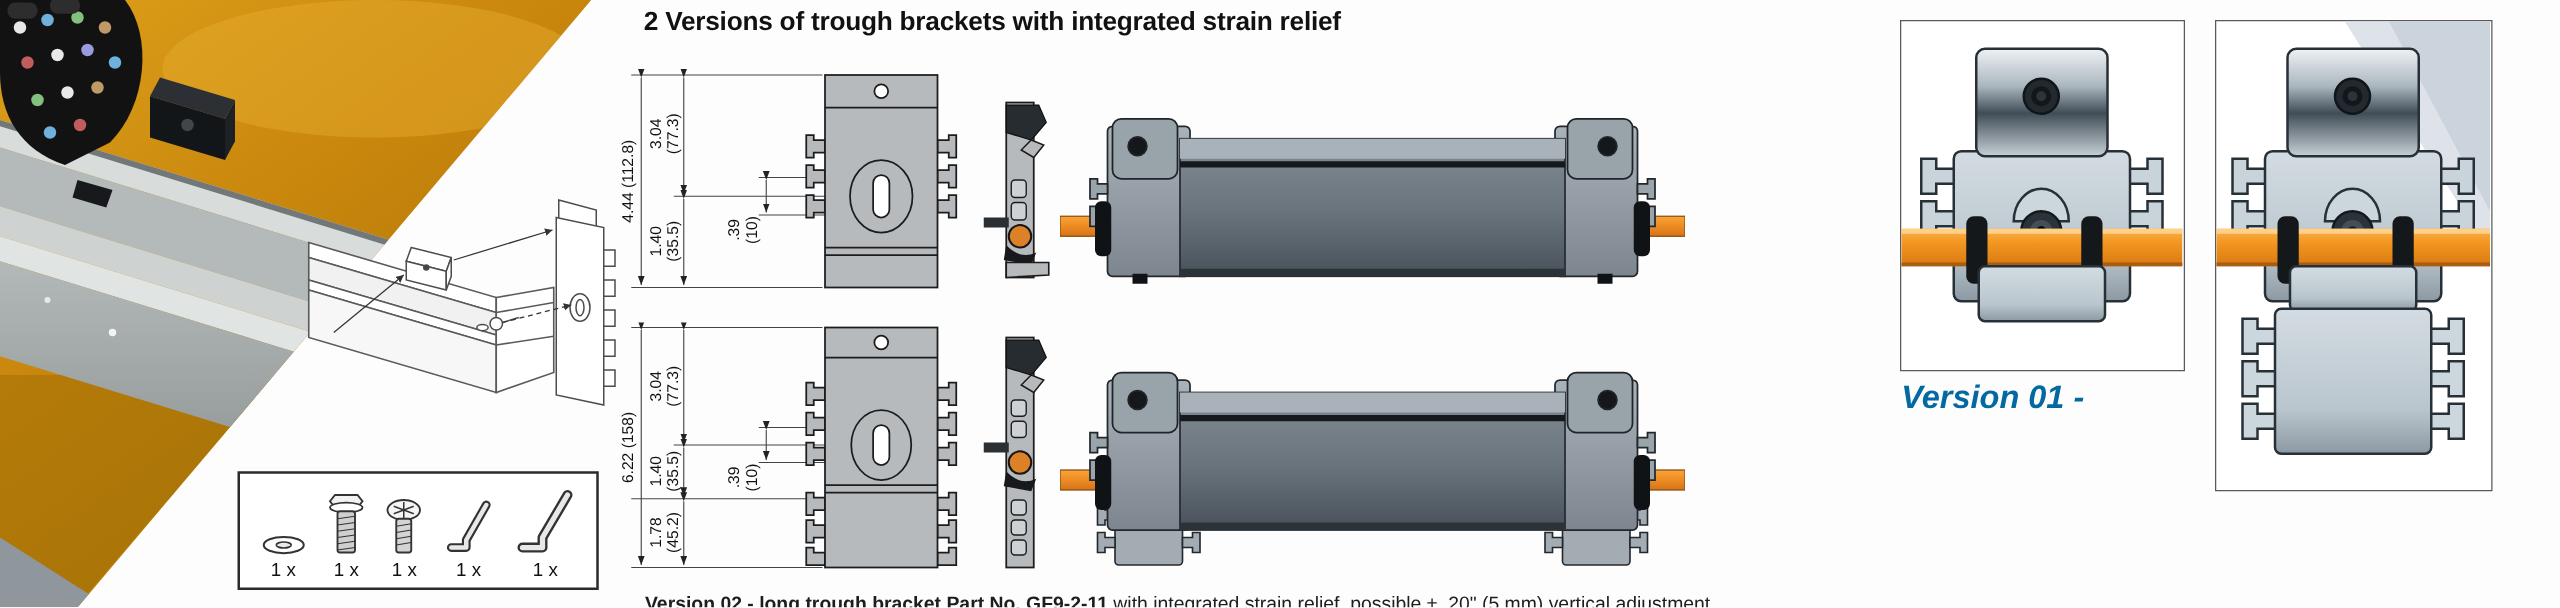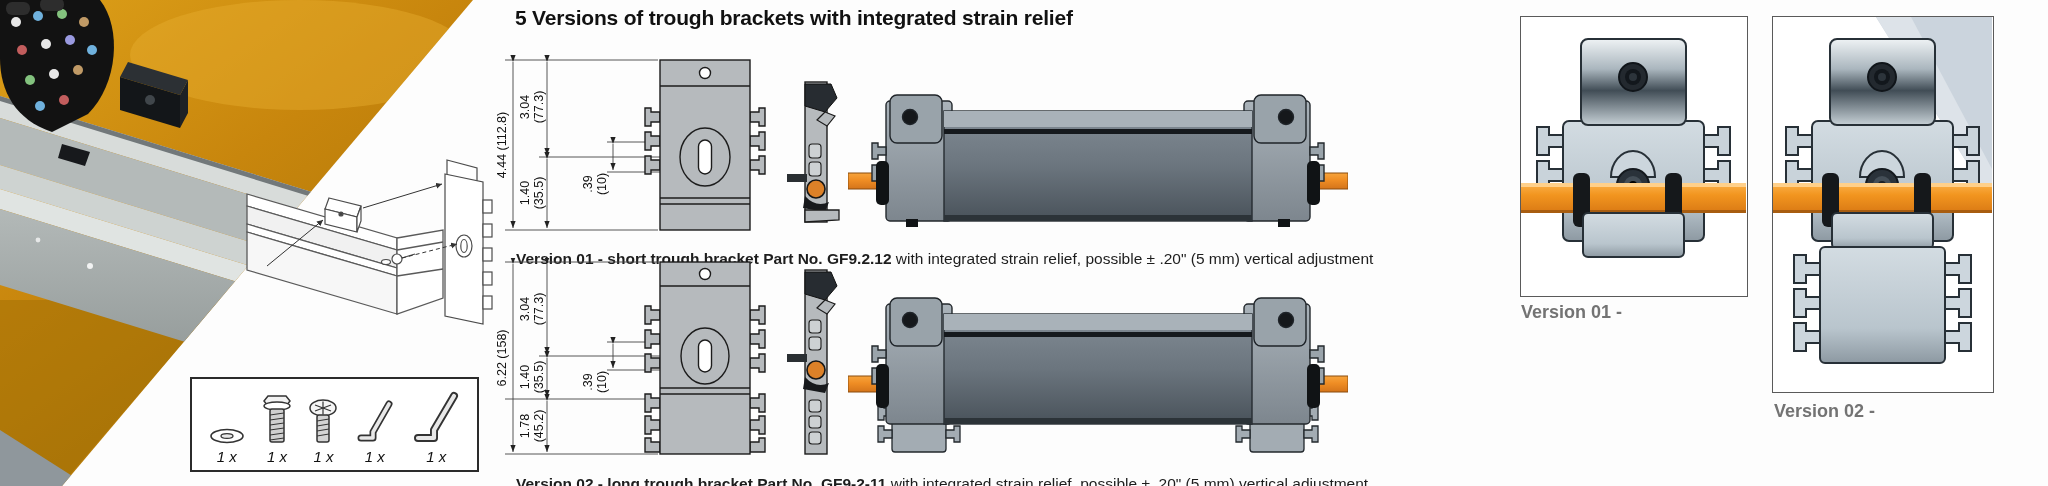--- a/index.html
+++ b/index.html
@@ -5,36 +5,36 @@
   html,body{margin:0;padding:0;background:#ffffff;}
   .page{position:relative;width:2048px;height:486px;background:#fdfdfd;overflow:hidden;
         font-family:"Liberation Sans","DejaVu Sans",sans-serif;color:#111;}
   .abs{position:absolute;}
   
   .photo{left:0;top:0;width:480px;height:486px;
          clip-path:polygon(0 0,473px 0,62px 486px,0 486px);}
   
   .kit-box{left:190px;top:377px;width:289px;height:95px;border:2px solid #2b2b2b;background:#fff;
            display:flex;align-items:flex-end;justify-content:space-around;padding:6px 8px 5px 8px;box-sizing:border-box;}
-  .kit-item{display:flex;flex-direction:column;align-items:center;gap:2px;font-style:italic;}
+  .kit-item{display:flex;flex-direction:column;align-items:center;gap:2px;}
   .kit-qty{font-size:15px;color:#111;}
   
   .title{left:515px;top:6px;font-size:21px;font-weight:bold;letter-spacing:-0.2px;margin:0;}
   .caption{font-size:15.5px;color:#1d1d1d;white-space:nowrap;}
   .caption b{font-weight:bold;}
   .caption-v1{left:516px;top:234px;}
   .caption-v2{left:516px;top:459px;}
   
   .dim{position:absolute;font-size:12.5px;line-height:1.08;color:#111;white-space:pre;text-align:center;
        transform:translate(-50%,-50%) rotate(-90deg);}
   
   .panel{background:#fff;border:1.5px solid #5a5a5a;box-sizing:border-box;overflow:hidden;}
   .panel-1{left:1520px;top:16px;width:228px;height:281px;}
   .panel-2{left:1772px;top:16px;width:222px;height:377px;}
-  .plabel{font-size:18px;font-weight:bold;line-height:1.27;color:#737373;}
+  .plabel{font-size:26px;font-weight:bold;line-height:1.27;color:#0369a1;font-style:italic;}
   .plabel-1{left:1521px;top:301px;}
   .plabel-2{left:1774px;top:400px;}
 </style>
 </head>
 <body>
 
 <div class="page">
 
   <div class="abs photo">
     <svg width="480" height="486" viewBox="0 0 480 486">
@@ -192,21 +192,21 @@
     </div>
     <div class="kit-item">
       <svg width="52" height="58" viewBox="0 0 52 58">
         <path d="M8,50 L24,50 L24,42 L44,8" fill="none" stroke="#333" stroke-width="8" stroke-linecap="round" stroke-linejoin="round"></path>
         <path d="M8,50 L24,50 L24,42 L44,8" fill="none" stroke="#e8e8e8" stroke-width="4.2" stroke-linecap="round" stroke-linejoin="round"></path>
       </svg>
       <span class="kit-qty">1 x</span>
     </div>
   </div>
 
-  <h1 class="abs title">5 Versions of trough brackets with integrated strain relief</h1>
+  <h1 class="abs title">2 Versions of trough brackets with integrated strain relief</h1>
 
   <div class="abs" style="left:495px;top:52px;width:370px;height:182px;">
     <svg width="370" height="182" viewBox="0 0 370 182">
       <defs>
         <marker id="arr1" markerWidth="10" markerHeight="10" refX="8" refY="3" orient="auto">
           <path d="M0,0 L8,3 L0,6 z" fill="#222"></path>
         </marker>
       </defs>
 
       <g stroke="#444" stroke-width="0.9">
@@ -302,21 +302,20 @@
       <circle cx="438" cy="60" r="7.5" fill="#15181b"></circle>
     </g>
     <g>
       <rect x="28" y="104" width="13" height="44" rx="5" fill="#101315"></rect>
       <rect x="459" y="104" width="13" height="44" rx="5" fill="#101315"></rect>
       <rect x="58" y="162" width="12" height="8" fill="#101315"></rect>
       <rect x="430" y="162" width="12" height="8" fill="#101315"></rect>
     </g>
   </svg>
 
-  <p class="abs caption caption-v1"><b>Version 01 - short trough bracket Part No. GF9.2.12</b><span> with integrated strain relief, possible ± .20" (5 mm) vertical adjustment</span></p>
 
   <div class="abs" style="left:495px;top:258px;width:370px;height:200px;">
     <svg width="370" height="200" viewBox="0 0 370 200">
       <defs>
         <marker id="arr2" markerWidth="10" markerHeight="10" refX="8" refY="3" orient="auto">
           <path d="M0,0 L8,3 L0,6 z" fill="#222"></path>
         </marker>
       </defs>
       <g stroke="#444" stroke-width="0.9">
         <line x1="10" y1="4" x2="163" y2="4"></line>
@@ -561,16 +560,15 @@
         <path d="M49,280 l-16,0 0,-8 -12,0 0,28 12,0 0,-8 16,0 z"></path>
         <path d="M49,314 l-16,0 0,-8 -12,0 0,28 12,0 0,-8 16,0 z"></path>
         <path d="M170,246 l16,0 0,-8 12,0 0,28 -12,0 0,-8 -16,0 z"></path>
         <path d="M170,280 l16,0 0,-8 12,0 0,28 -12,0 0,-8 -16,0 z"></path>
         <path d="M170,314 l16,0 0,-8 12,0 0,28 -12,0 0,-8 -16,0 z"></path>
         <rect x="47" y="230" width="125" height="116" rx="5" fill="url(#midP2)"></rect>
       </g>
     </svg>
   </div>
   <div class="abs plabel plabel-2">
-    <div>Version 02 -</div>
   </div>
 
 </div>
 
 </body></html>

